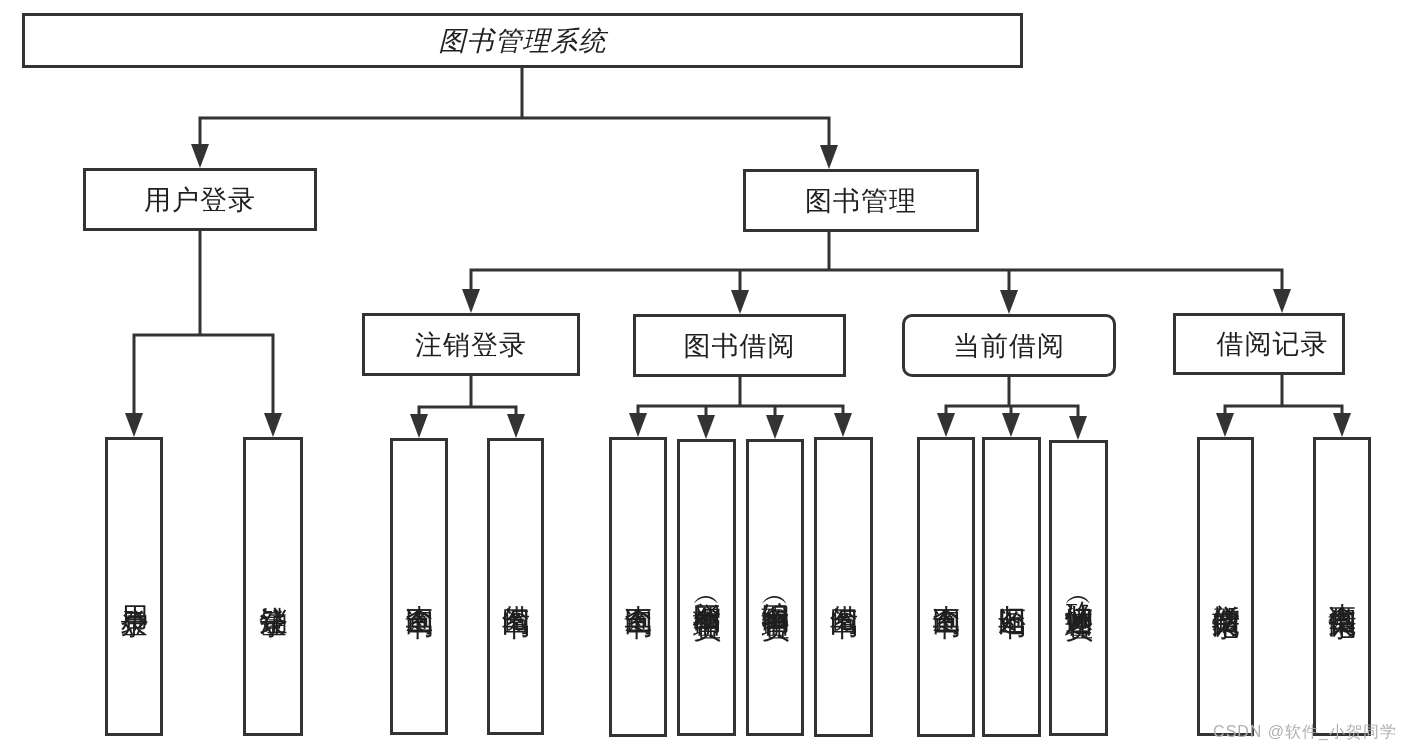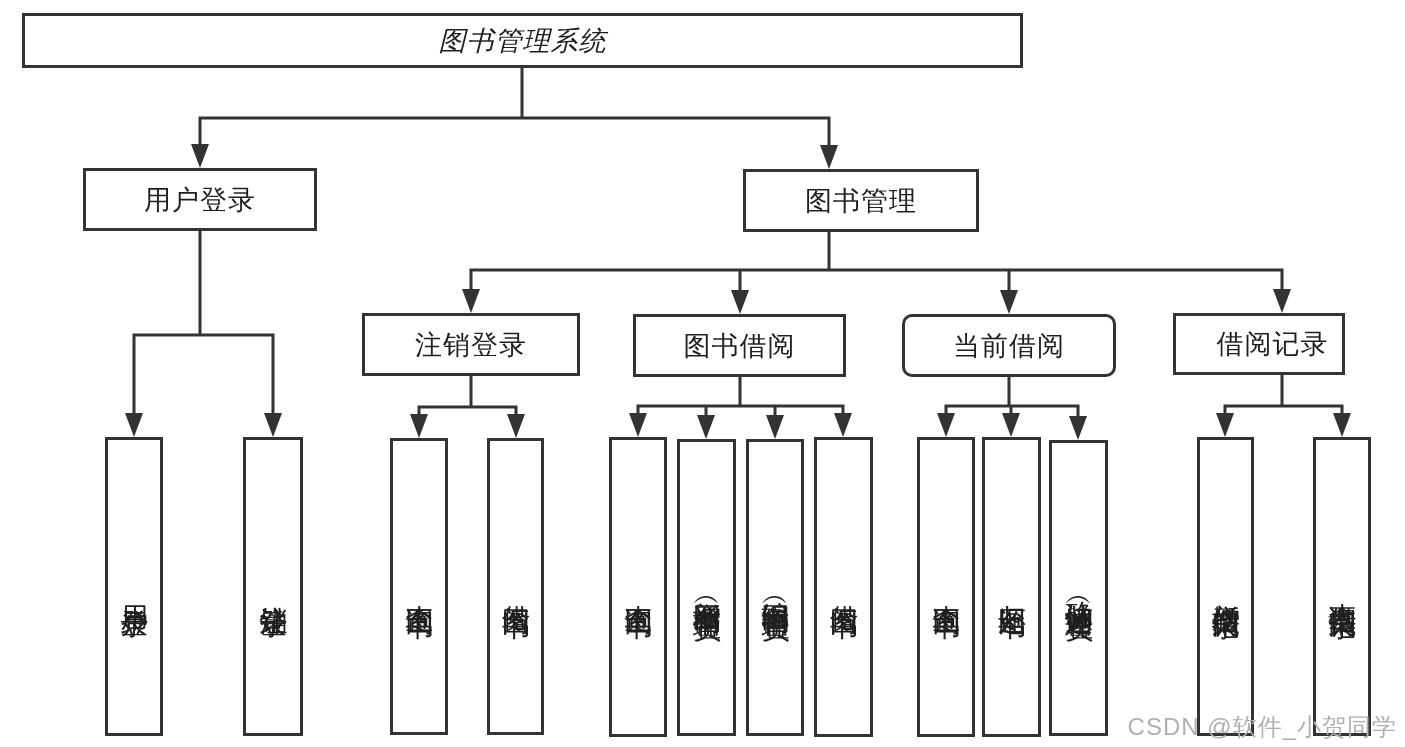--- a/index.html
+++ b/index.html
@@ -20,21 +20,21 @@
   }
   .node.horizontal span {
     font-size:27px; letter-spacing:1px; white-space:nowrap;
   }
   .node.vertical span {
     writing-mode:vertical-rl; text-orientation:mixed;
     font-size:28px; line-height:1; letter-spacing:2px; white-space:nowrap;
   }
   .watermark {
     position:absolute; right:8px; bottom:4px;
-    font-size:24px; letter-spacing:1px;
+    font-size:16px; letter-spacing:1px;
     color:#b0b0b0; z-index:5; white-space:nowrap;
   }
 </style>
 </head>
 <body>
 
 <div id="canvas">
   <svg id="connectors" xmlns="http://www.w3.org/2000/svg">
       <path d="M 522 68 L 522 118 M 200 118 L 829 118 M 200 118 L 200 152 M 829 118 L 829 153 M 200 231 L 200 335 M 134 335 L 273 335 M 134 335 L 134 421 M 273 335 L 273 421 M 829 232 L 829 270 M 471 270 L 1282 270 M 471 270 L 471 297 M 740 270 L 740 298 M 1009 270 L 1009 298 M 1282 270 L 1282 297 M 471 376 L 471 407 M 419 407 L 516 407 M 419 407 L 419 422 M 516 407 L 516 422 M 740 377 L 740 406 M 638 406 L 843 406 M 638 406 L 638 421 M 706 406 L 706 423 M 775 406 L 775 423 M 843 406 L 843 421 M 1009 377 L 1009 406 M 946 406 L 1078 406 M 946 406 L 946 421 M 1011 406 L 1011 421 M 1078 406 L 1078 424 M 1282 375 L 1282 406 M 1225 406 L 1342 406 M 1225 406 L 1225 421 M 1342 406 L 1342 421" class="edge-lines"></path>
       <polygon points="191,144 209,144 200,168" class="arrowhead"></polygon>

